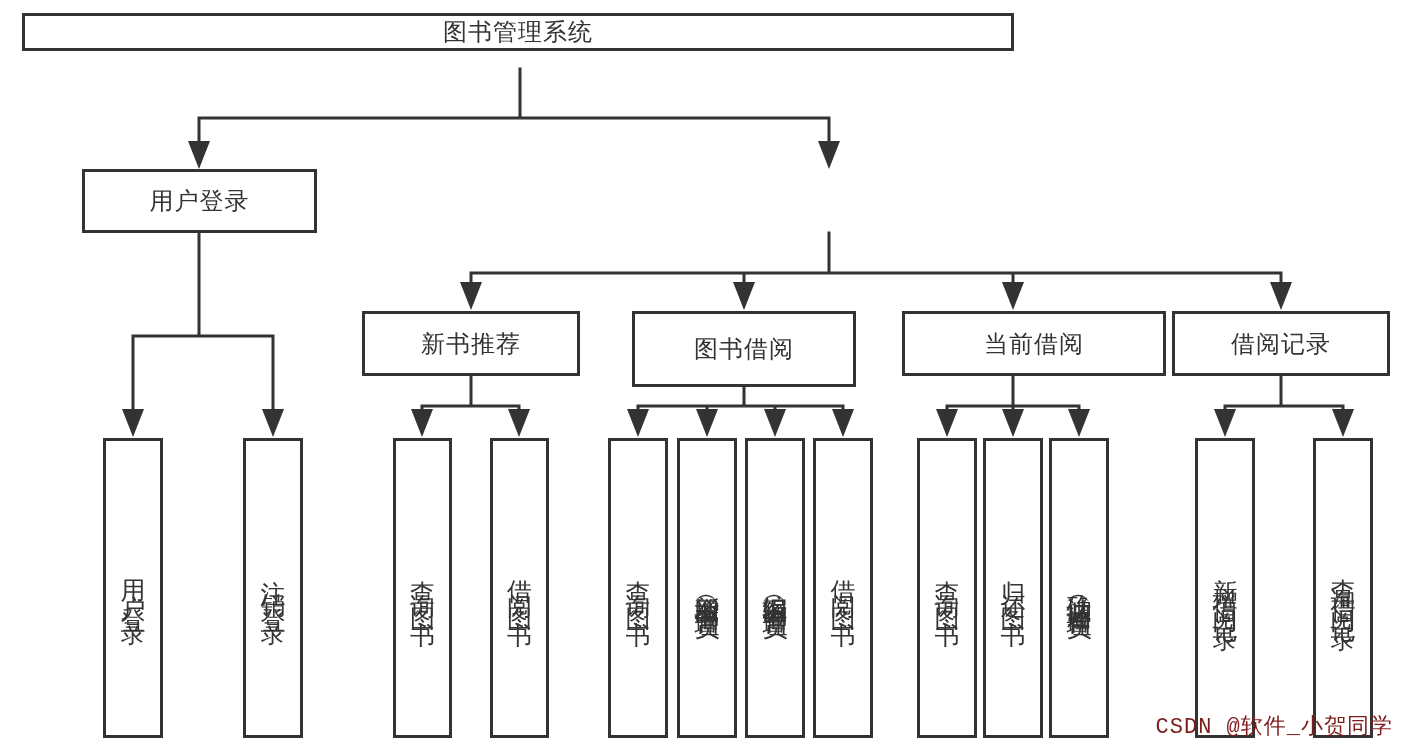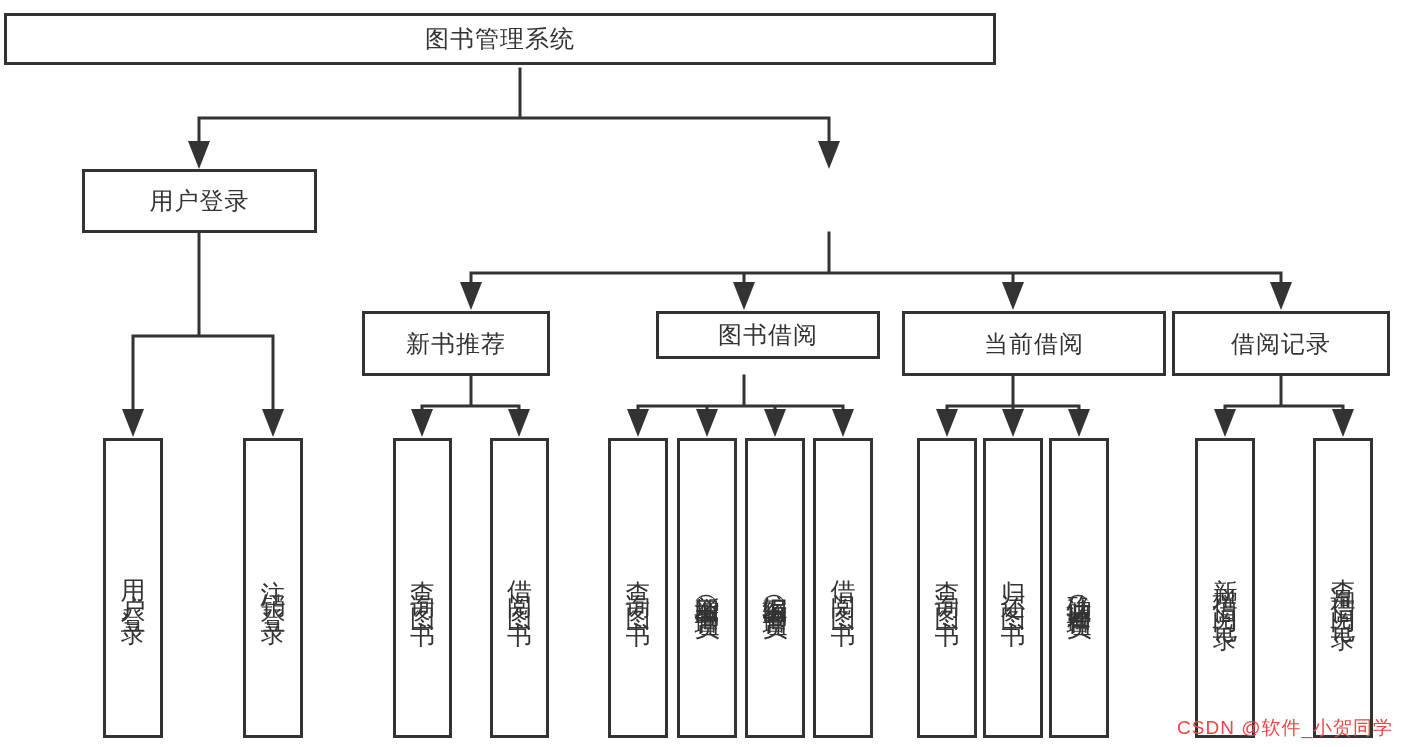--- a/index.html
+++ b/index.html
@@ -45,25 +45,26 @@
     line-height: 1;
     white-space: nowrap;
   }
   .sp-wide  { letter-spacing: 14px; }
   .sp-mid   { letter-spacing: 10px; }
   .sp-tight { letter-spacing: 3px;  }
   .watermark {
     position: absolute;
     right: 12px;
     bottom: 6px;
-    font-size: 19px;
-    color: #ef4444;
+    font-size: 22px;
+    color: #7f1d1d;
     z-index: 3;
     letter-spacing: 1px;
     white-space: nowrap;
+    font-family: Liberation Mono, monospace;
   }
 </style>
 </head>
 <body>
 
 <div class="canvas">
 
   <svg class="connectors" width="1405" height="747" viewBox="0 0 1405 747" fill="none" stroke="#333333" stroke-width="3" stroke-linecap="square">
 
     <g>
@@ -107,32 +108,32 @@
       <polygon points="1068,409 1090,409 1079,437" fill="#333333" stroke="none"></polygon>
     </g>
 
     <g>
       <path d="M1281 376 V406 M1225 406 H1343 M1225 406 V423 M1343 406 V423"></path>
       <polygon points="1214,409 1236,409 1225,437" fill="#333333" stroke="none"></polygon>
       <polygon points="1332,409 1354,409 1343,437" fill="#333333" stroke="none"></polygon>
     </g>
   </svg>
 
-  <div class="box" style="left:4px;top:13px;width:992px;height:52px">
+  <div class="box" style="left:22px;top:13px;width:992px;height:38px">
     <span>图书管理系统</span>
   </div>
 
   <div class="box" style="left:82px;top:169px;width:235px;height:64px">
     <span>用户登录</span>
   </div>
 
-  <div class="box" style="left:362px;top:311px;width:188px;height:65px">
+  <div class="box" style="left:362px;top:311px;width:218px;height:65px">
     <span>新书推荐</span>
   </div>
-  <div class="box" style="left:656px;top:311px;width:224px;height:48px">
+  <div class="box" style="left:632px;top:311px;width:224px;height:76px">
     <span>图书借阅</span>
   </div>
   <div class="box" style="left:902px;top:311px;width:264px;height:65px">
     <span>当前借阅</span>
   </div>
   <div class="box" style="left:1172px;top:311px;width:218px;height:65px">
     <span>借阅记录</span>
   </div>
 
   <div class="box leaf" style="left:103px;top:438px;width:60px;height:300px">

